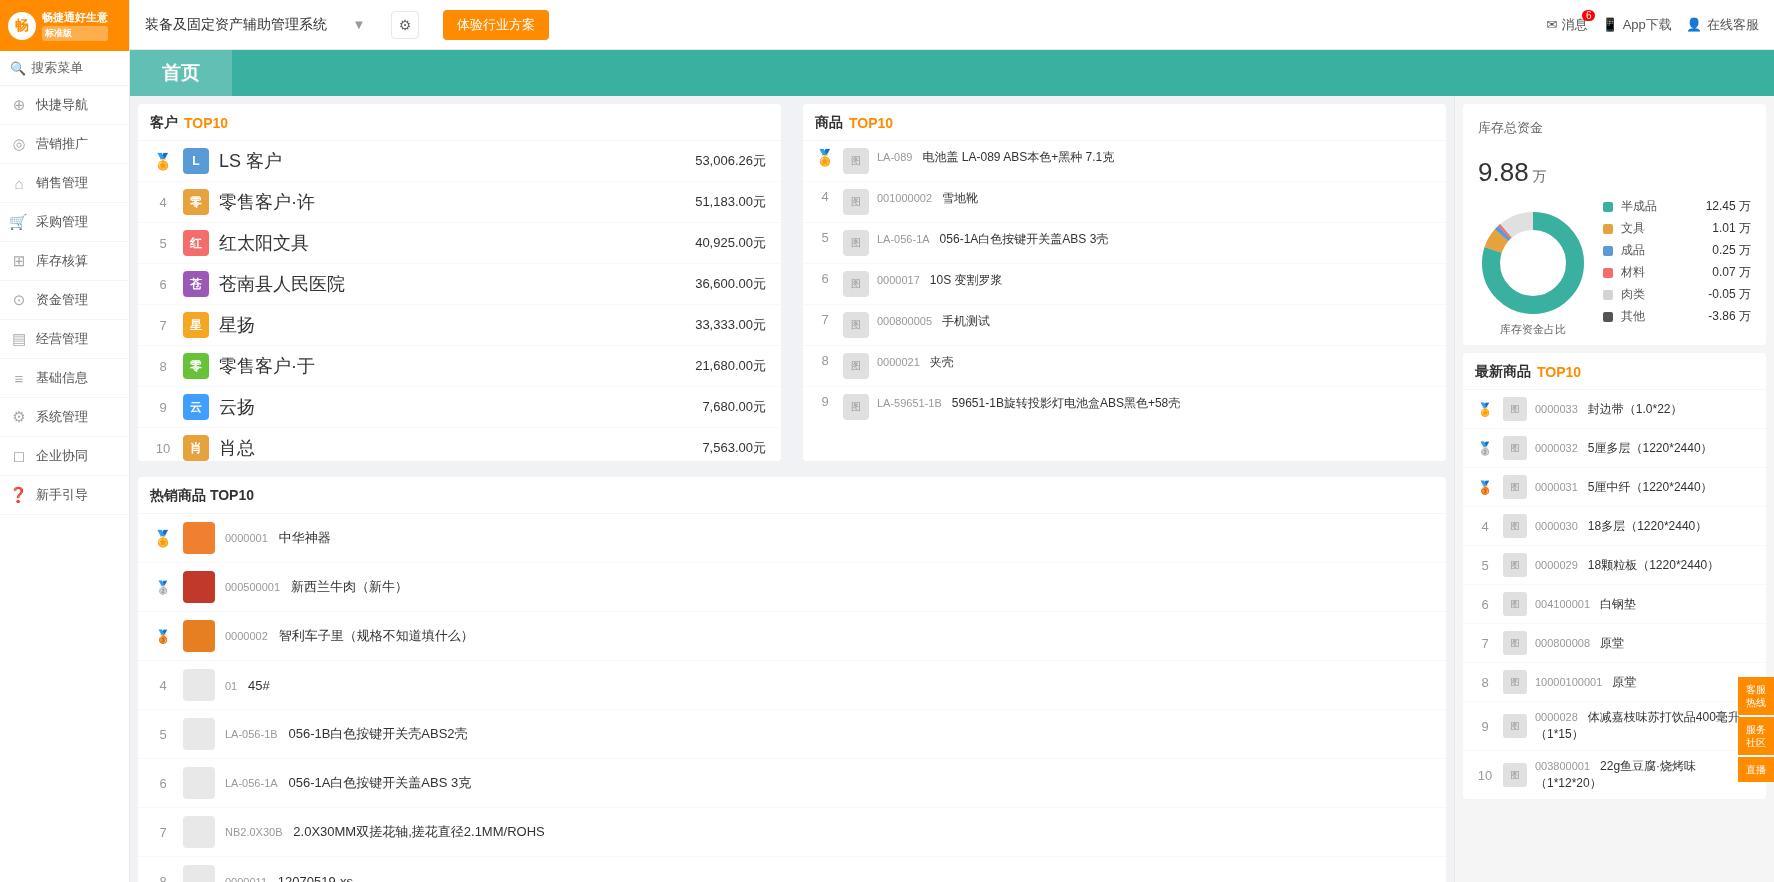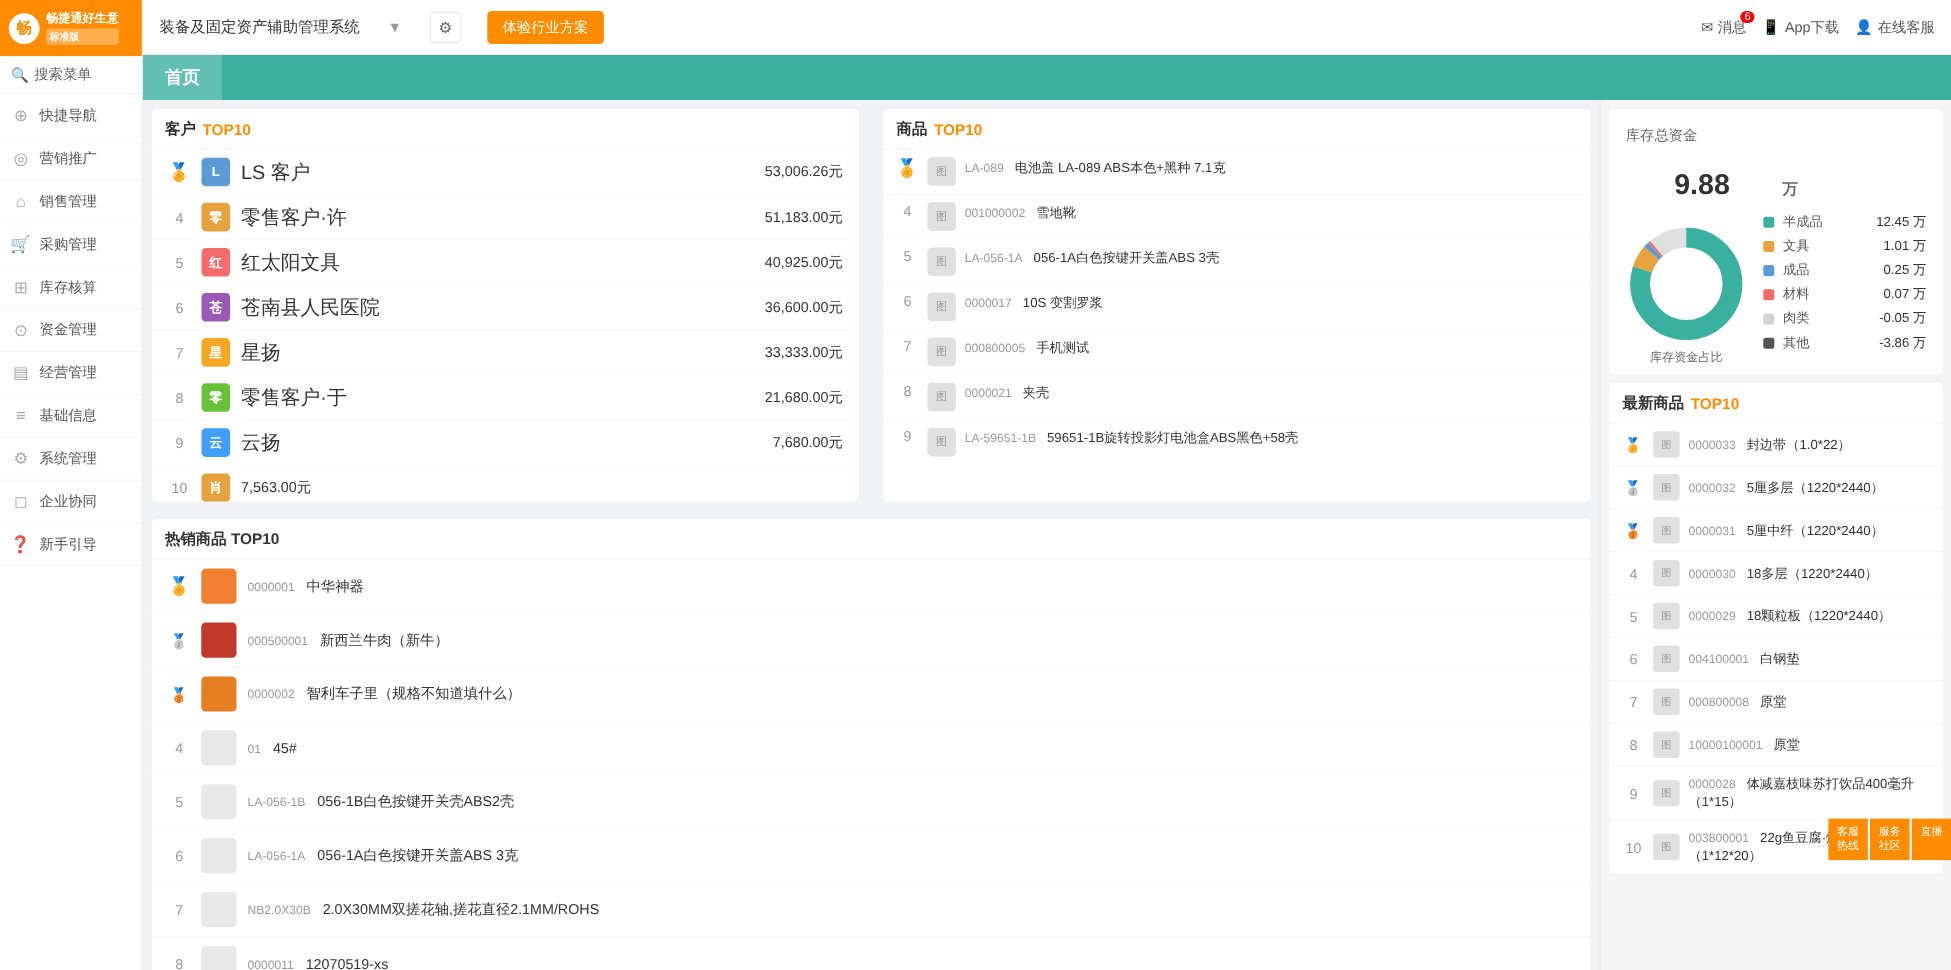--- a/index.html
+++ b/index.html
@@ -140,24 +140,24 @@
       top: -6px; right: -8px;
     }
 
     
     .nav-tabs {
       background: #3ab0a0;
       display: flex;
       flex-shrink: 0;
     }
     .nav-tab {
-      padding: 10px 20px;
+      padding: 10px 32px;
       color: rgba(255,255,255,0.8);
       cursor: pointer;
-      font-size: 16px;
+      font-size: 19px;
       font-family: Liberation Serif, serif;
     }
     .nav-tab.active {
       background: rgba(255,255,255,0.2);
       color: #fff;
       font-weight: bold;
     }
 
     
     .content {
@@ -304,23 +304,22 @@
       font-size: 13px;
       color: #666;
       margin-bottom: 20px;
     }
     .inventory-total {
       font-size: 14px;
       color: #333;
     }
     .inventory-total span {
       font-size: 26px;
-      font-weight: bold;
+      font-weight: normal;
       color: #333;
-      margin-left: 44px;
     }
     .inventory-total .unit {
       font-size: 14px;
       color: #666;
     }
 
     
     .chart-area {
       display: flex;
       align-items: center;
@@ -375,20 +374,21 @@
       font-size: 12px;
       color: #333;
     }
 
     
     .float-btns {
       position: fixed;
       right: 0;
       bottom: 100px;
       display: flex;
+      flex-direction: column;
       gap: 2px;
     }
     .float-btn {
       width: 36px;
       background: #ff8c00;
       color: #fff;
       font-size: 10px;
       text-align: center;
       padding: 6px 4px;
       cursor: pointer;
@@ -578,20 +578,21 @@
             <div class="list-item">
               <div class="rank-num">9</div>
               <div class="customer-avatar" style="background:#409eff">云</div>
               <div class="list-item-name">云扬</div>
               <div class="list-item-value">7,680.00元</div>
             </div>
 
             <div class="list-item">
               <div class="rank-num">10</div>
               <div class="customer-avatar" style="background:#e6a23c">肖</div>
+              <div class="list-item-name">肖总</div>
               <div class="list-item-value">7,563.00元</div>
             </div>
           </div>
         </div>
 
         <div class="split-right">
           <div class="section-title">
             <span>商品</span>
             <span class="top10-orange">TOP10</span>
           </div>

